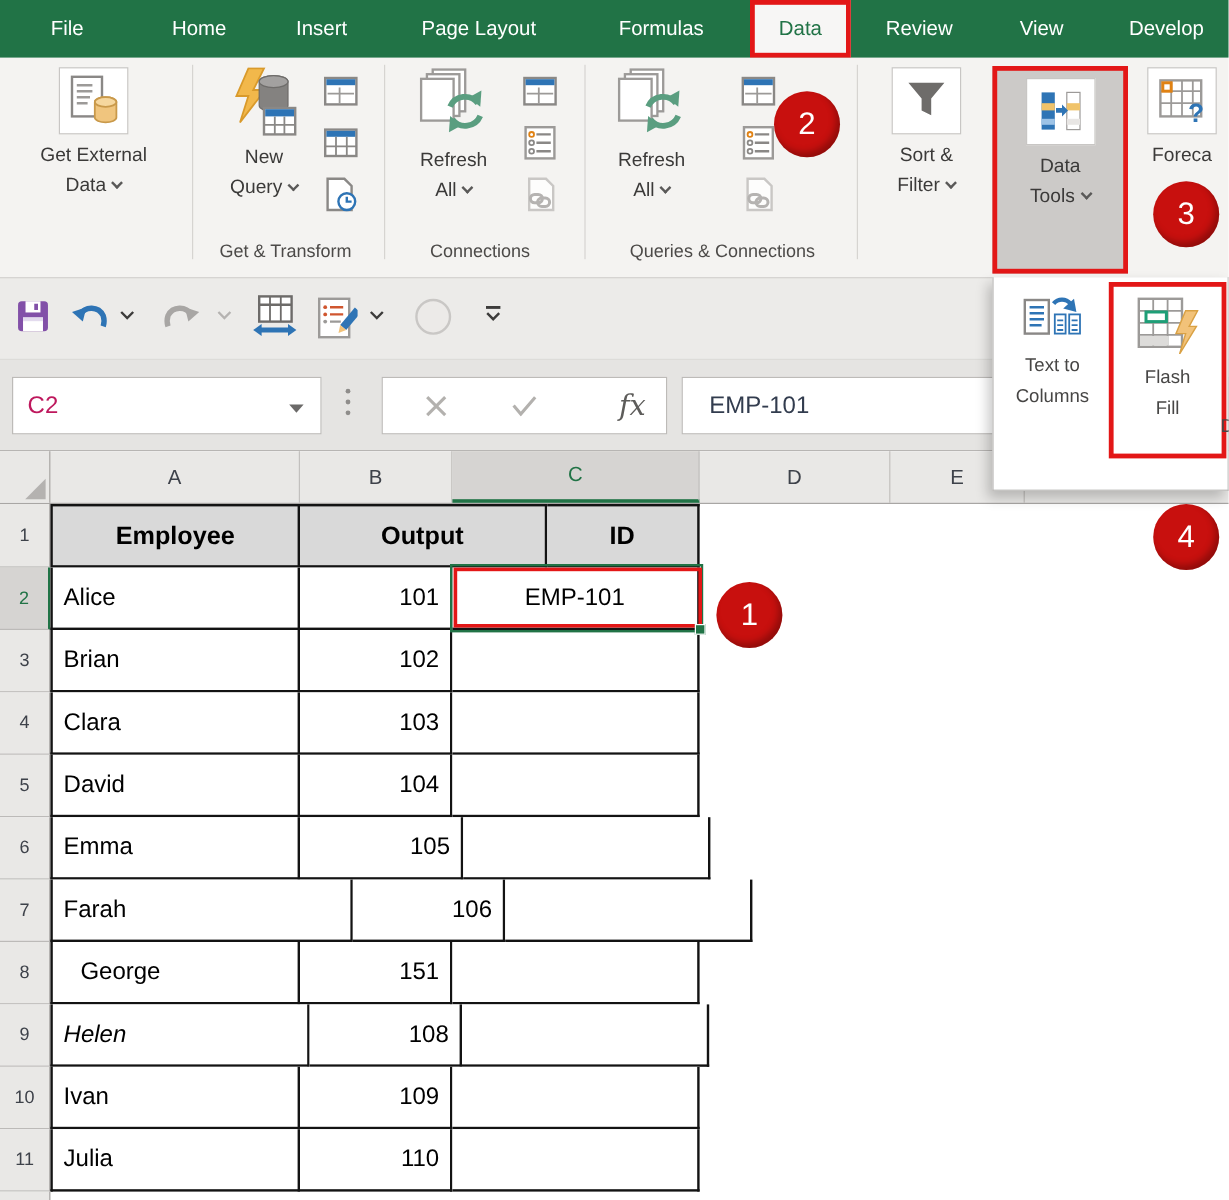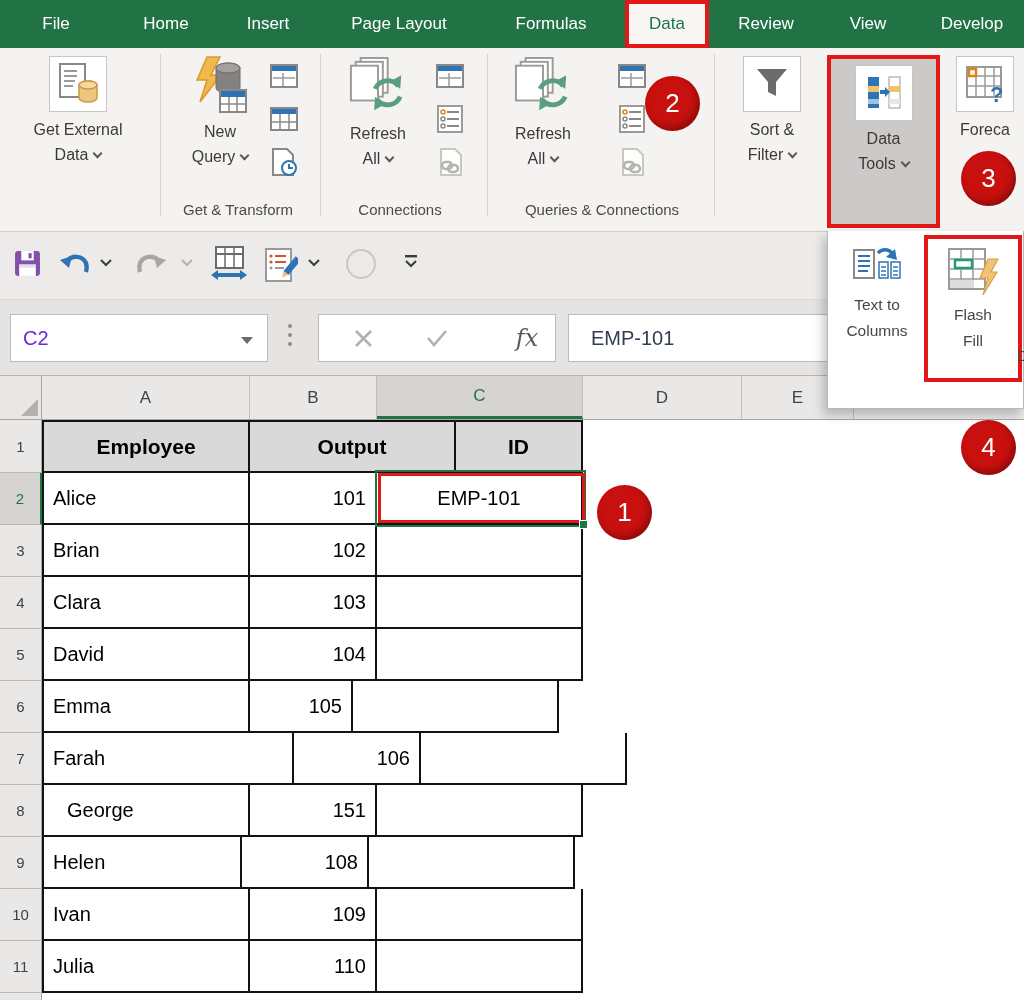--- a/index.html
+++ b/index.html
@@ -31,21 +31,21 @@
   .smallbtn{width:32px;height:32px;display:flex;align-items:center;justify-content:center;margin-bottom:11px;}
   .grplbl{position:absolute;top:153px;font-size:15px;color:#4c4a48;text-align:center;white-space:nowrap;}
   #dtools{position:absolute;left:827px;top:7px;width:113px;height:173px;background:#cccac8;border:4px solid var(--redbox);display:flex;flex-direction:column;align-items:center;padding-top:6px;z-index:6;}
 
   
   #qatrow{position:absolute;left:0;top:232px;width:1024px;height:68px;background:#ecebe9;border-bottom:1px solid #dddcd9;}
   .qat{position:absolute;display:flex;align-items:center;justify-content:center;}
 
   
   #formularow{position:absolute;left:0;top:300px;width:1024px;height:76px;background:#e5e4e2;border-bottom:1px solid #b7b5b3;}
-  #namebox{position:absolute;left:10px;top:14px;width:258px;height:48px;background:#fff;border:1px solid #bdbbb8;display:flex;align-items:center;font-size:20px;color:#6d28d9;padding-left:12px;}
+  #namebox{position:absolute;left:10px;top:14px;width:258px;height:48px;background:#fff;border:1px solid #bdbbb8;display:flex;align-items:center;font-size:20px;color:#be185d;padding-left:12px;}
   #nbcaret{position:absolute;right:14px;top:22px;width:0;height:0;border-left:6px solid transparent;border-right:6px solid transparent;border-top:7px solid #6b6a69;}
   #nbdots{position:absolute;left:288px;top:24px;width:4px;}
   #nbdots i{display:block;width:4px;height:4px;border-radius:50%;background:#8f8d8b;margin-bottom:5px;}
   #fbbuttons{position:absolute;left:318px;top:14px;width:238px;height:48px;background:#fff;border:1px solid #bdbbb8;}
   #fbbuttons .fbi{position:absolute;top:0;height:46px;display:flex;align-items:center;justify-content:center;}
   .fx{font-family:"DejaVu Serif","Liberation Serif",serif;font-style:italic;font-size:24px;color:#5d5c5a;}
   #formulabox{position:absolute;left:568px;top:14px;width:456px;height:48px;background:#fff;border:1px solid #bdbbb8;display:flex;align-items:center;padding-left:22px;font-size:20px;color:#323c4e;}
 
   
   #sheet{position:absolute;left:0;top:376px;width:1024px;height:624px;background:#fff;}
@@ -462,38 +462,38 @@
         </div>
         <div class="grow" style="height: 52px;">
           <div class="rowhead">5</div>
           <div class="cell c0" style="width: 208px;">David</div>
           <div class="cell c1" style="width: 127px;">104</div>
           <div class="cell c2" style="width: 206px;"></div>
         </div>
         <div class="grow" style="height: 52px;">
           <div class="rowhead">6</div>
           <div class="cell c0" style="width: 208px;">Emma</div>
-          <div class="cell c1" style="width: 103px; padding-left: 28px;">105</div>
+          <div class="cell c1" style="width: 136px; padding-left: 28px;">105</div>
           <div class="cell c2" style="width: 206px;"></div>
         </div>
         <div class="grow" style="height: 52px;">
           <div class="rowhead">7</div>
           <div class="cell c0" style="width: 252px;">Farah</div>
           <div class="cell c1" style="width: 127px;">106</div>
           <div class="cell c2" style="width: 206px;"></div>
         </div>
         <div class="grow" style="height: 52px;">
           <div class="rowhead">8</div>
           <div class="cell c0" style="width: 208px; padding-left: 23px;">George</div>
           <div class="cell c1" style="width: 127px;">151</div>
           <div class="cell c2" style="width: 206px;"></div>
         </div>
         <div class="grow" style="height: 52px;">
           <div class="rowhead">9</div>
-          <div class="cell c0" style="width: 200px;">Helen</div>
+          <div class="cell c0" style="width: 216px; font-style: italic;">Helen</div>
           <div class="cell c1" style="width: 127px;">108</div>
           <div class="cell c2" style="width: 206px;"></div>
         </div>
         <div class="grow" style="height: 52px;">
           <div class="rowhead">10</div>
           <div class="cell c0" style="width: 208px;">Ivan</div>
           <div class="cell c1" style="width: 127px;">109</div>
           <div class="cell c2" style="width: 206px;"></div>
         </div>
         <div class="grow" style="height: 52px;">

